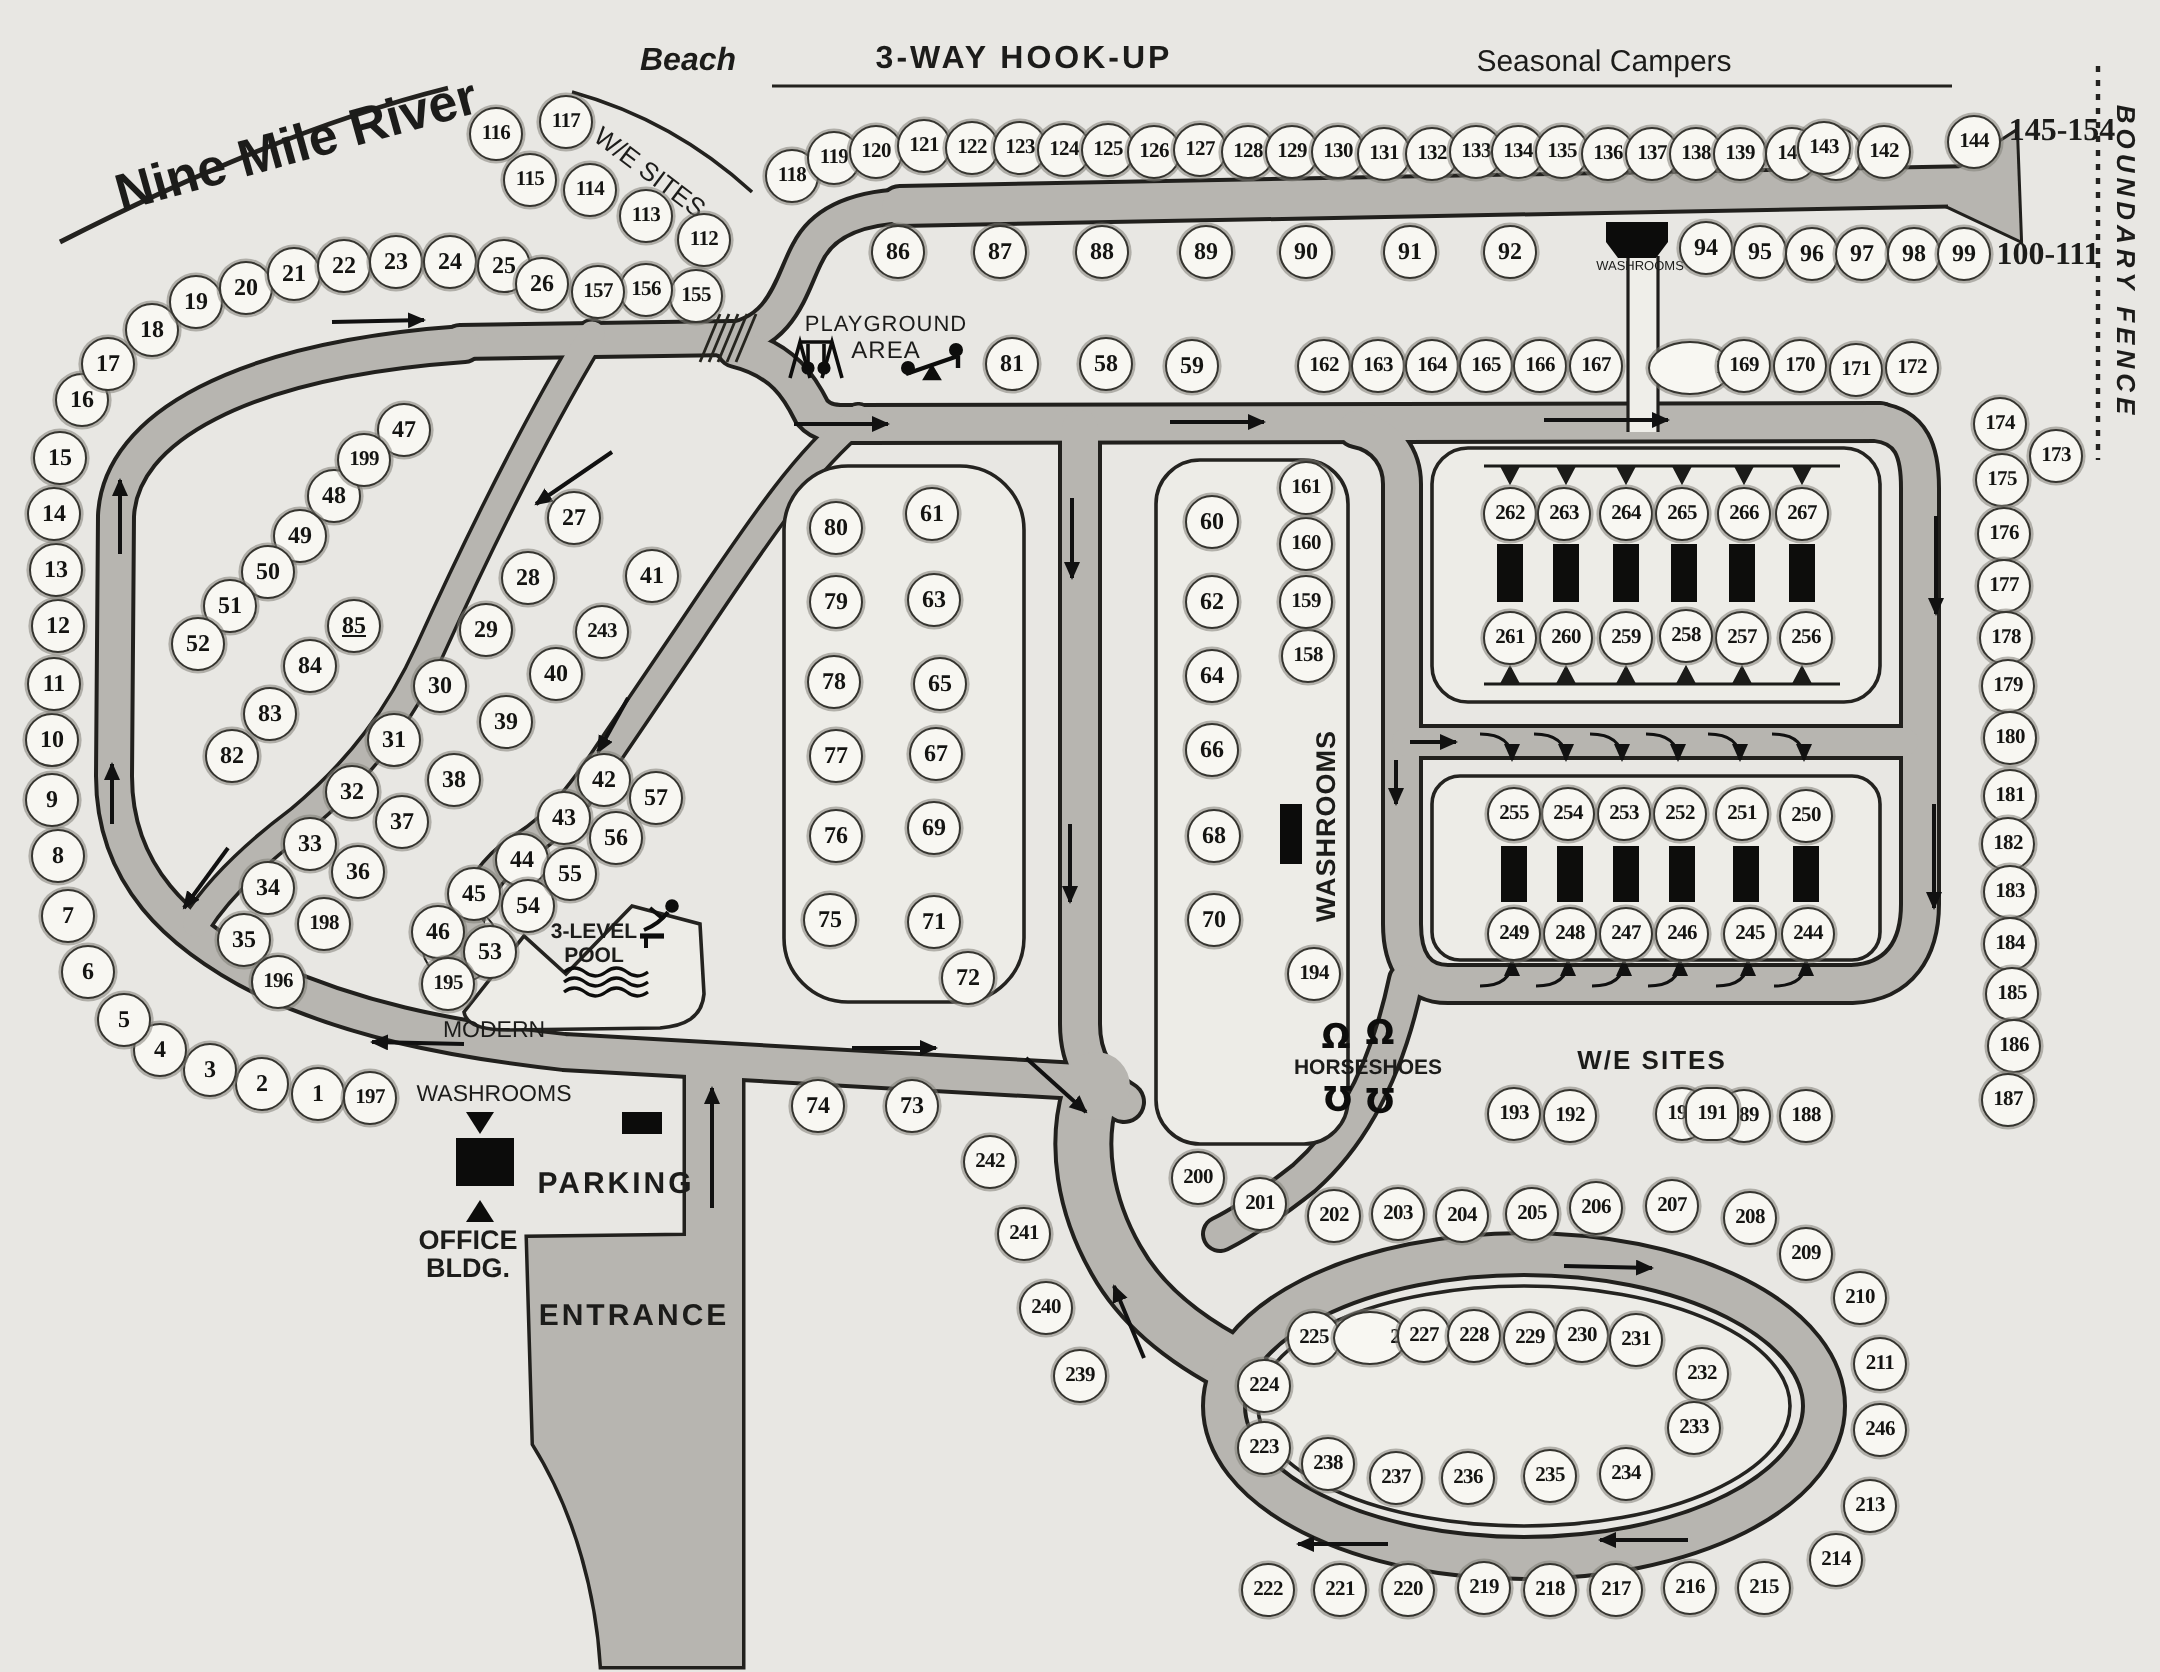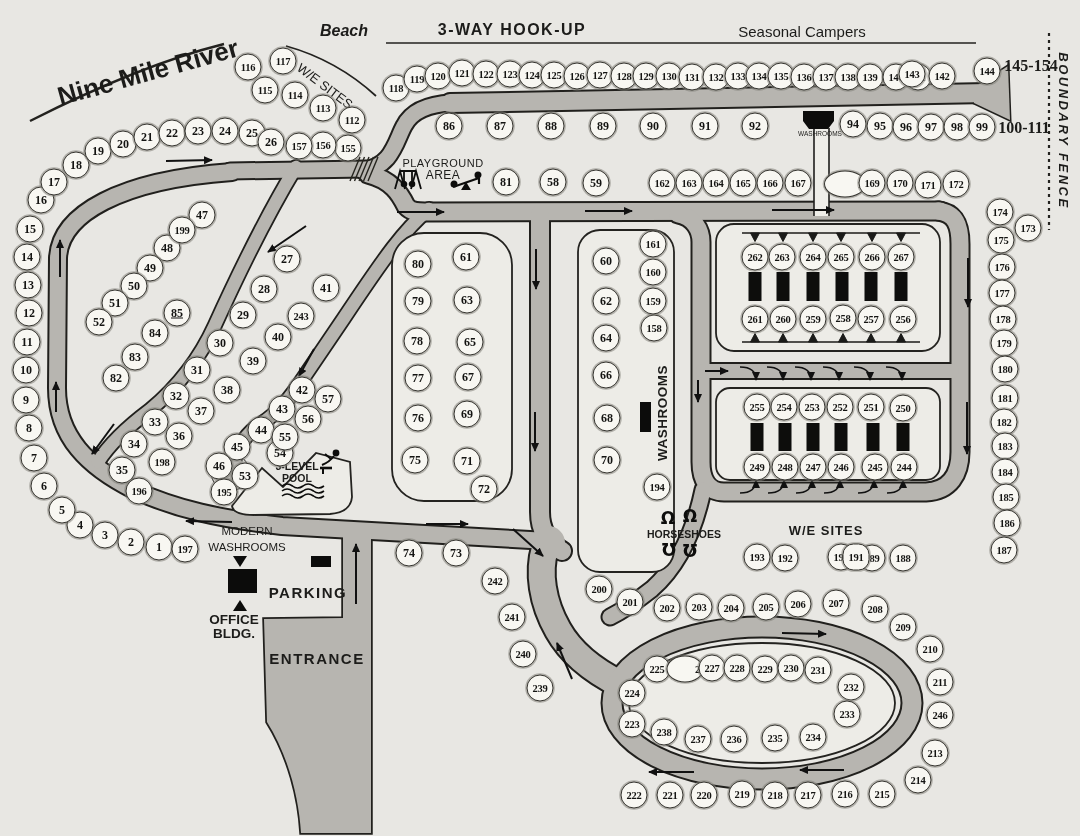--- a/index.html
+++ b/index.html
@@ -223,21 +223,21 @@
       <div class="lbl" style="left: 325px; top: 86px; font-size: 13px; transform: translate(-50%, -50%) rotate(37deg);">W/E SITES</div>
       <div class="lbl" style="left: 1031px; top: 66px; font-size: 16px; font-weight: bold; font-family: &quot;Liberation Serif&quot;, serif; transform: translate(-50%, -50%);">145-154</div>
       <div class="lbl" style="left: 1024px; top: 128px; font-size: 16px; font-weight: bold; font-family: &quot;Liberation Serif&quot;, serif; transform: translate(-50%, -50%);">100-111</div>
       <div class="lbl" style="left: 1063px; top: 131px; font-size: 13px; font-weight: bold; font-style: italic; letter-spacing: 2.5px; transform: translate(-50%, -50%) rotate(90deg);">BOUNDARY FENCE</div>
       <div class="lbl" style="left: 443px; top: 163px; font-size: 11px; letter-spacing: 0.5px; transform: translate(-50%, -50%);">PLAYGROUND</div>
       <div class="lbl" style="left: 443px; top: 175px; font-size: 12px; letter-spacing: 0.5px; transform: translate(-50%, -50%);">AREA</div>
       <div class="lbl" style="left: 820px; top: 134px; font-size: 6.5px; transform: translate(-50%, -50%);">WASHROOMS</div>
       <div class="lbl" style="left: 663px; top: 413px; font-size: 13.5px; font-weight: bold; letter-spacing: 0.5px; transform: translate(-50%, -50%) rotate(-90deg);">WASHROOMS</div>
       <div class="lbl" style="left: 684px; top: 534px; font-size: 10.5px; font-weight: bold; transform: translate(-50%, -50%);">HORSESHOES</div>
       <div class="lbl" style="left: 826px; top: 530px; font-size: 13px; font-weight: bold; letter-spacing: 1px; transform: translate(-50%, -50%);">W/E SITES</div>
-      <div class="lbl" style="left: 247px; top: 532px; font-size: 11.5px; transform: translate(-50%, -50%);">MODERN</div>
+      <div class="lbl" style="left: 247px; top: 516px; font-size: 11.5px; transform: translate(-50%, -50%);">MODERN</div>
       <div class="lbl" style="left: 247px; top: 548px; font-size: 11.5px; transform: translate(-50%, -50%);">WASHROOMS</div>
       <div class="lbl" style="left: 308px; top: 592px; font-size: 15px; font-weight: bold; letter-spacing: 1.5px; transform: translate(-50%, -50%);">PARKING</div>
       <div class="lbl" style="left: 234px; top: 620px; font-size: 13.5px; font-weight: bold; transform: translate(-50%, -50%);">OFFICE</div>
       <div class="lbl" style="left: 234px; top: 634px; font-size: 13.5px; font-weight: bold; transform: translate(-50%, -50%);">BLDG.</div>
       <div class="lbl" style="left: 317px; top: 658px; font-size: 15px; font-weight: bold; letter-spacing: 1.5px; transform: translate(-50%, -50%);">ENTRANCE</div>
       <div class="lbl" style="left: 297px; top: 466px; font-size: 10.5px; font-weight: bold; transform: translate(-50%, -50%);">3-LEVEL</div>
       <div class="lbl" style="left: 297px; top: 478px; font-size: 10.5px; font-weight: bold; transform: translate(-50%, -50%);">POOL</div>
     </div>
 <div id="sites-layer">
       <div class="site" style="left: 159px; top: 547px;">1</div>
@@ -286,21 +286,21 @@
       <div class="site" style="left: 261px; top: 430px;">44</div>
       <div class="site" style="left: 237px; top: 447px;">45</div>
       <div class="site" style="left: 219px; top: 466px;">46</div>
       <div class="site" style="left: 202px; top: 215px;">47</div>
       <div class="site" style="left: 167px; top: 248px;">48</div>
       <div class="site" style="left: 150px; top: 268px;">49</div>
       <div class="site" style="left: 134px; top: 286px;">50</div>
       <div class="site" style="left: 115px; top: 303px;">51</div>
       <div class="site" style="left: 99px; top: 322px;">52</div>
       <div class="site" style="left: 245px; top: 476px;">53</div>
-      <div class="site" style="left: 280px; top: 453px; text-align: center;">54</div>
+      <div class="site" style="left: 264px; top: 453px; text-align: center;">54</div>
       <div class="site" style="left: 285px; top: 437px;">55</div>
       <div class="site" style="left: 308px; top: 419px;">56</div>
       <div class="site" style="left: 328px; top: 399px;">57</div>
       <div class="site" style="left: 553px; top: 182px;">58</div>
       <div class="site" style="left: 596px; top: 183px;">59</div>
       <div class="site" style="left: 606px; top: 261px;">60</div>
       <div class="site" style="left: 466px; top: 257px;">61</div>
       <div class="site" style="left: 606px; top: 301px;">62</div>
       <div class="site" style="left: 467px; top: 300px;">63</div>
       <div class="site" style="left: 606px; top: 338px;">64</div>

